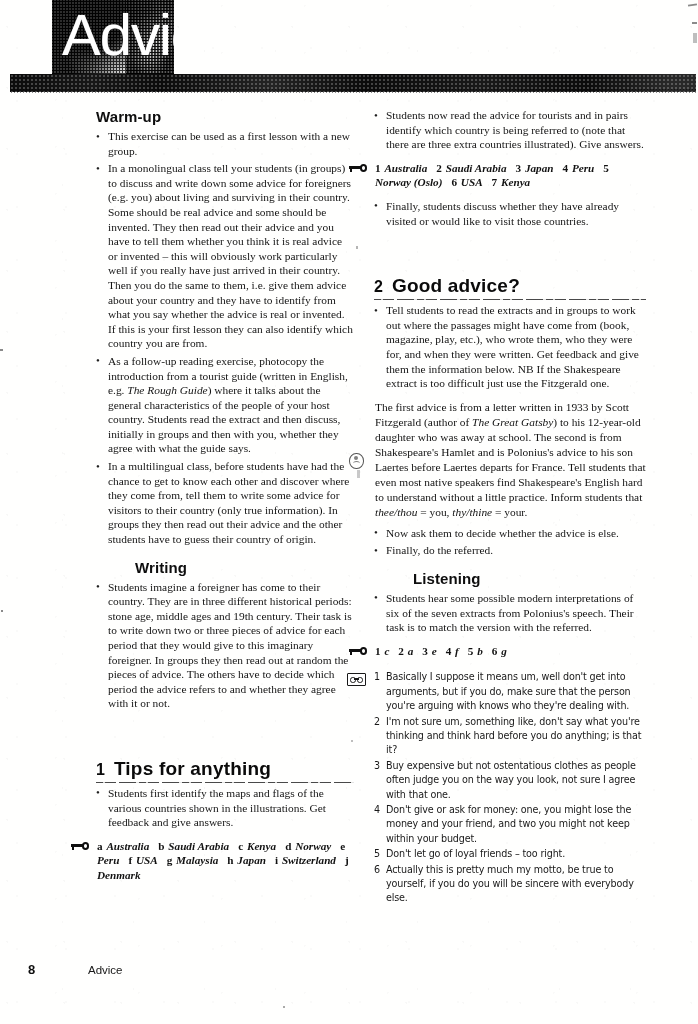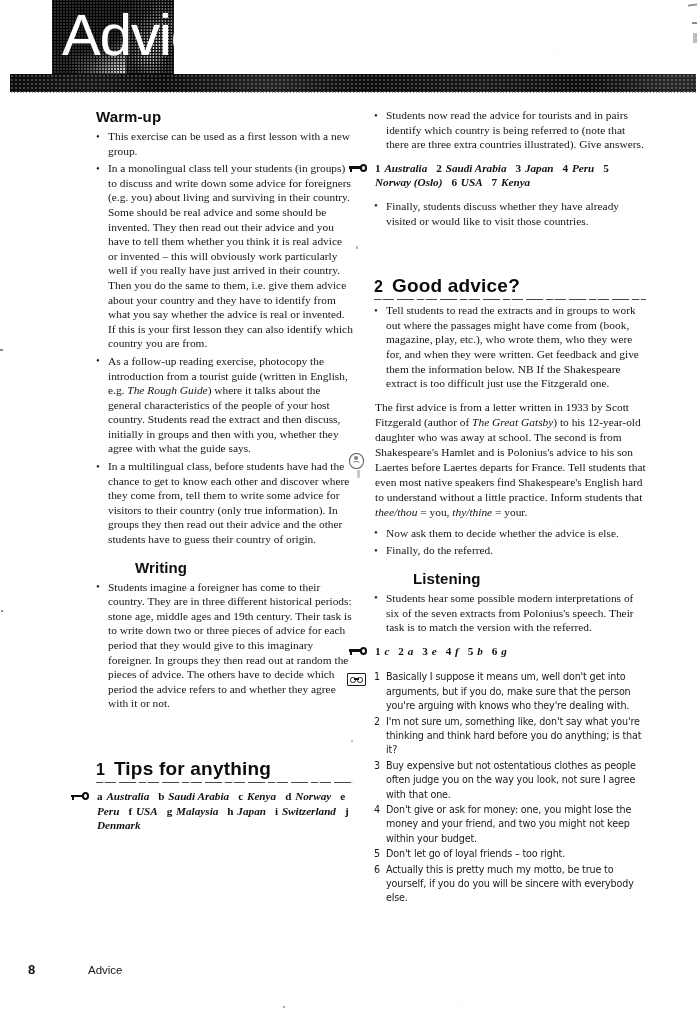--- a/index.html
+++ b/index.html
@@ -406,20 +406,23 @@
     <ul class="bullets">
       <li>Students imagine a foreigner has come to their country. They are in three different historical periods: stone age, middle ages and 19th century. Their task is to write down two or three pieces of advice for each period that they would give to this imaginary foreigner. In groups they then read out at random the pieces of advice. The others have to decide which period the advice refers to and whether they agree with it or not.</li>
     </ul>
 
     <div class="sec-head">
       <span class="sec-num">1</span>
       <span class="sec-title">Tips for anything</span>
       <span class="sec-rule"></span>
     </div>
 
+    <ul class="bullets">
+      <li>Students first identify the maps and flags of the various countries shown in the illustrations. Get feedback and give answers.</li>
+    </ul>
 
     <div class="key-row">
       <div class="key-icon">
         <span class="key-glyph">
             <span class="bar"></span>
             <span class="tooth"></span>
             <span class="bow"></span>
           </span>
       </div>
       <div class="key-text" id="key-left"><span class="num">a </span><span class="ans">Australia</span><span class="num">b </span><span class="ans">Saudi Arabia</span><span class="num">c </span><span class="ans">Kenya</span><span class="num">d </span><span class="ans">Norway</span><span class="num">e </span><span class="ans">Peru</span><span class="num">f </span><span class="ans">USA</span><span class="num">g </span><span class="ans">Malaysia</span><span class="num">h </span><span class="ans">Japan</span><span class="num">i </span><span class="ans">Switzerland</span><span class="num">j </span><span class="ans">Denmark</span></div>

